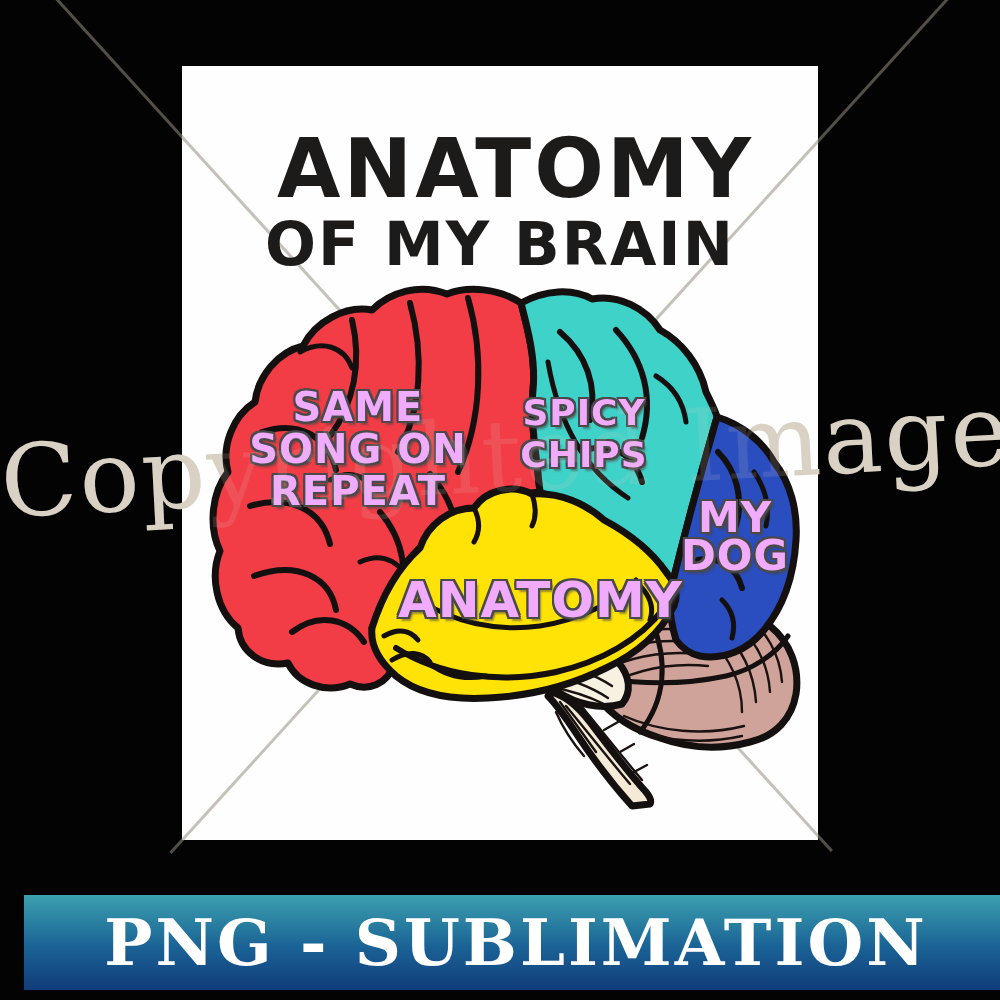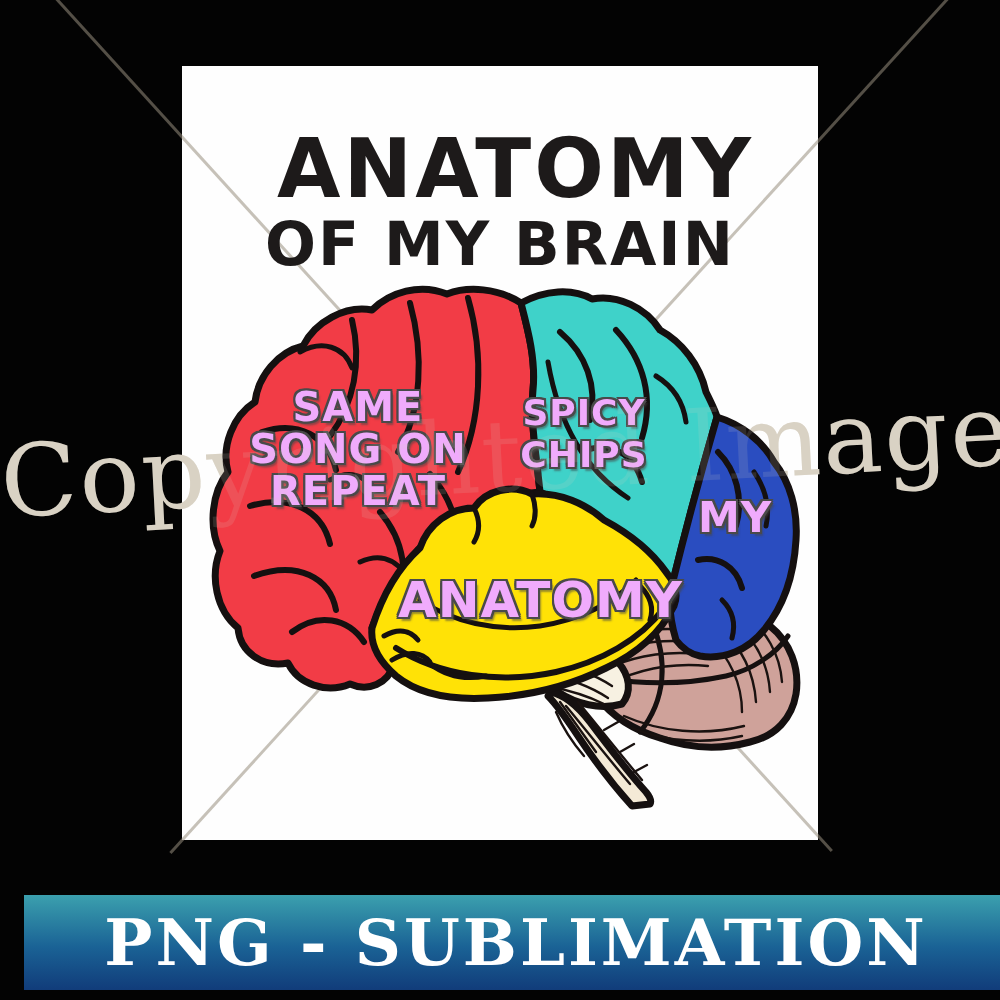--- a/index.html
+++ b/index.html
@@ -169,20 +169,21 @@
     <div>SAME</div>
     <div>SONG ON</div>
     <div>REPEAT</div>
   </div>
   <div class="rlabel lab-teal">
     <div>SPICY</div>
     <div>CHIPS</div>
   </div>
   <div class="rlabel lab-blue">
     <div>MY</div>
+    <div>DOG</div>
   </div>
   <div class="rlabel lab-yellow">
     <div>ANATOMY</div>
   </div>
 
   <div class="wm-text over">Copyrighted Image</div>
 
   <div class="title">
     <div class="t1">ANATOMY</div>
     <div class="t2">OF MY BRAIN</div>

